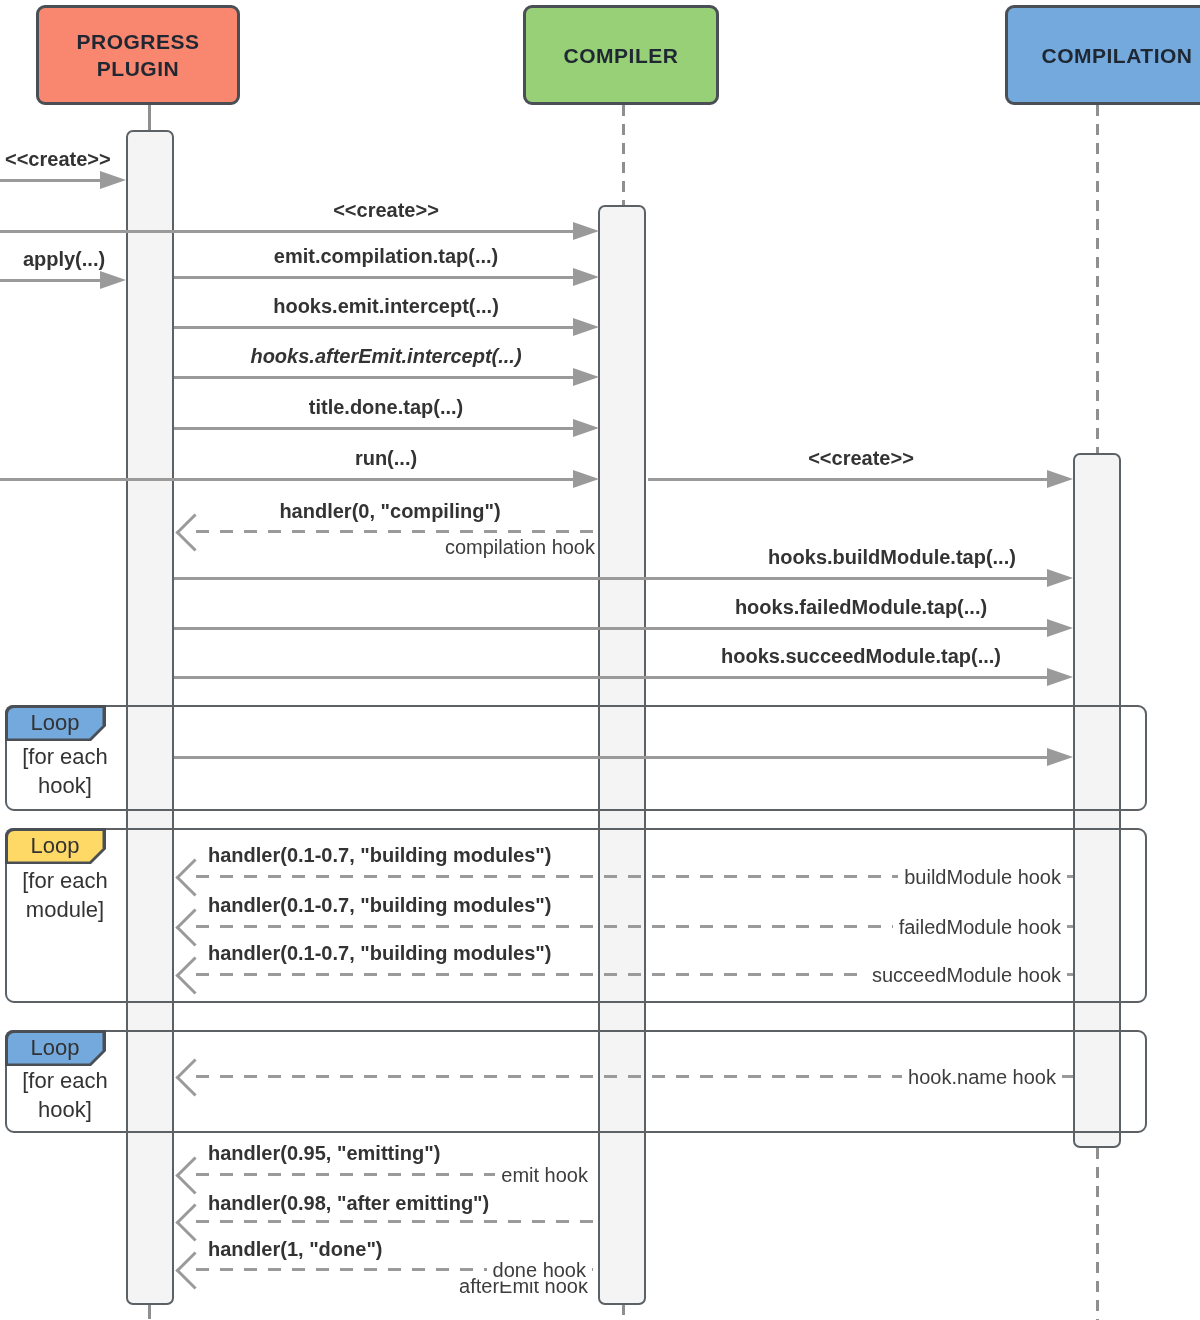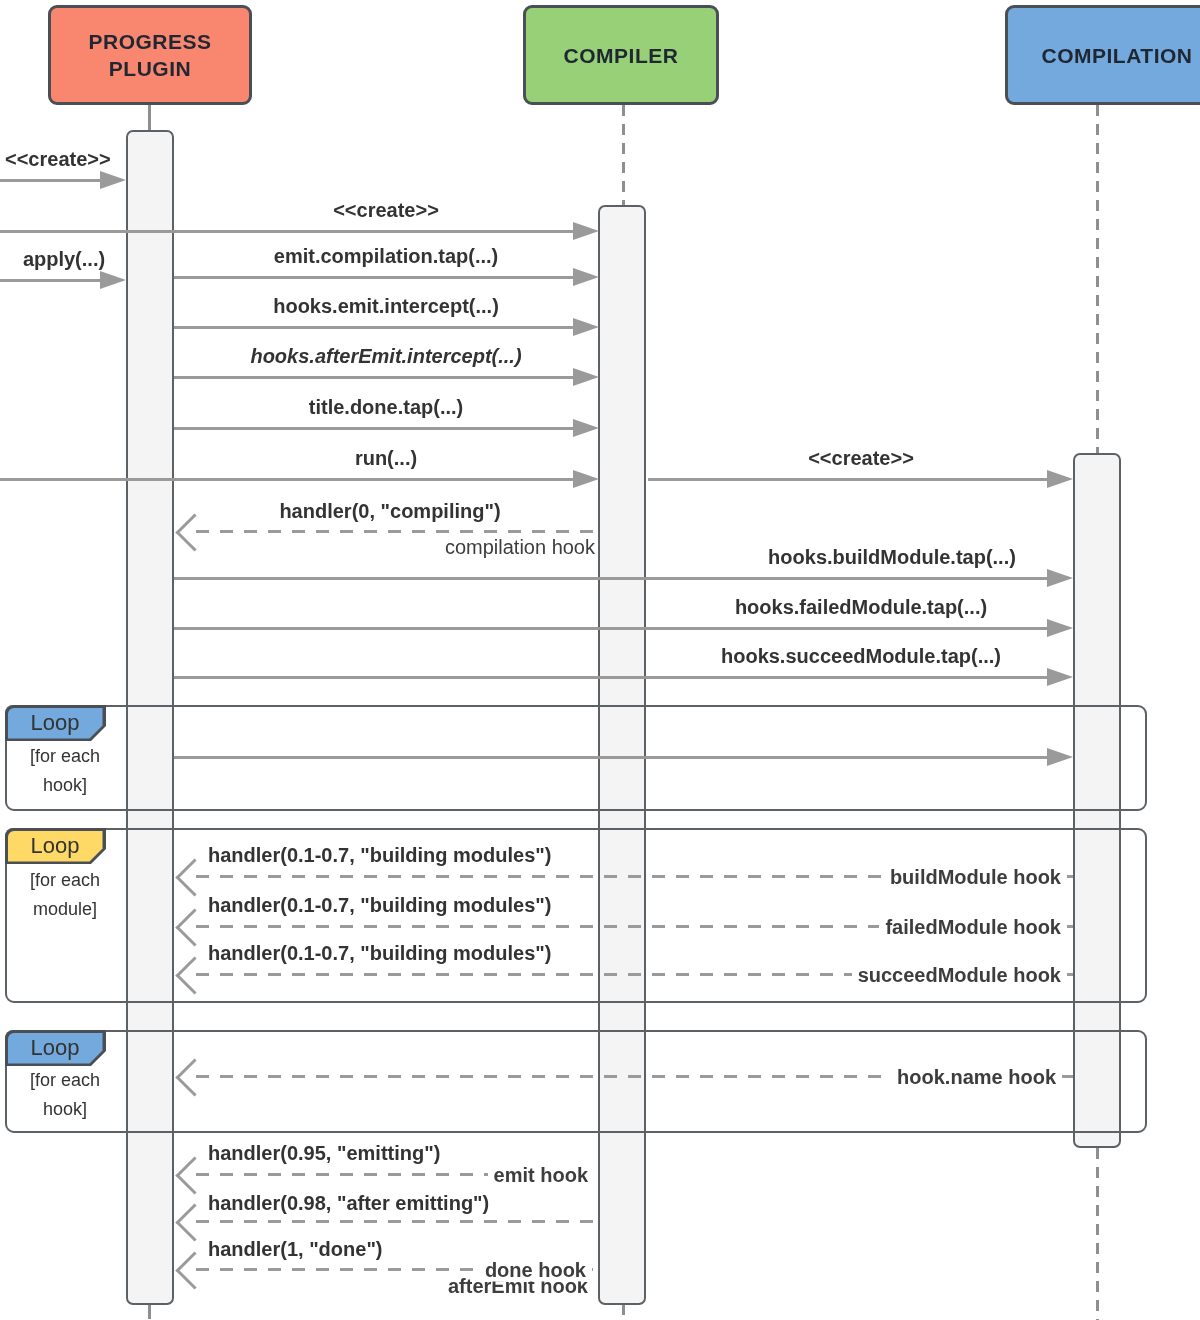--- a/index.html
+++ b/index.html
@@ -24,35 +24,35 @@
          border-radius:9px;box-sizing:border-box;z-index:3;}
   .tab-border{position:absolute;width:101px;height:36px;background:#4a4f55;z-index:4;
       clip-path:polygon(0 0,100% 0,100% calc(100% - 15px),calc(100% - 15px) 100%,0 100%);
       border-top-left-radius:8px;}
   .tab-fill{position:absolute;left:2.5px;top:2.5px;width:95px;height:31px;z-index:5;
       clip-path:polygon(0 0,100% 0,100% calc(100% - 13px),calc(100% - 13px) 100%,0 100%);
       display:flex;align-items:center;justify-content:center;font-size:22px;color:#333;
       border-top-left-radius:6px;}
   .tab-fill.blue{background:#73A9DC;}
   .tab-fill.yellow{background:#FFD966;}
-  .cond{position:absolute;width:120px;text-align:center;font-size:18px;color:#333;
+  .cond{position:absolute;width:120px;text-align:center;font-size:22px;color:#333;
         line-height:29px;z-index:5;}
   
   .ln{position:absolute;height:3px;background:#9a9a9a;z-index:6;}
   .ln-dash{position:absolute;height:3px;z-index:6;
      background:repeating-linear-gradient(to right,#9a9a9a 0 13px,transparent 13px 24px);}
   .ah{position:absolute;width:0;height:0;border-left:26px solid #9a9a9a;
       border-top:9px solid transparent;border-bottom:9px solid transparent;z-index:7;}
   .chev{position:absolute;width:24px;height:24px;border-left:3px solid #9a9a9a;
         border-bottom:3px solid #9a9a9a;transform:rotate(45deg);z-index:7;}
   
   .ml{position:absolute;font-weight:bold;font-size:20px;color:#333;white-space:pre;z-index:8;}
   .ml.ctr{transform:translateX(-50%);}
   .hl{position:absolute;font-size:20px;color:#3d3d3d;white-space:pre;z-index:8;}
-  .hl.online{transform:translateY(-50%);background:#fff;padding:0 6px;font-weight:bold;}
+  .hl.online{transform:translateY(-50%);background:#fff;padding:0 6px;}
 </style>
 </head>
 <body>
 
 <div class="stage">
 
   <div class="life-solid" style="left:148px;top:105px;height:26px;"></div>
   <div class="life-solid" style="left:148px;top:1304px;height:15px;"></div>
   <div class="life-dash" style="left:622px;top:105px;height:101px;"></div>
   <div class="life-dash" style="left:622px;top:1304px;height:15px;"></div>
@@ -161,17 +161,17 @@
   <div class="ln-dash" style="left:196px;top:1220px;width:402px;"></div>
   <div class="chev" style="left:181px;top:1209px;"></div>
   <div class="ml" style="left:208px;top:1192px;">handler(0.98, "after emitting")</div>
   <div class="hl online" style="right:606px;top:1286px;">afterEmit hook</div>
 
   <div class="ln-dash" style="left:196px;top:1268px;width:402px;"></div>
   <div class="chev" style="left:181px;top:1257px;"></div>
   <div class="ml" style="left:208px;top:1238px;">handler(1, "done")</div>
   <div class="hl online" style="right:608px;top:1270px;">done hook</div>
 
-  <div class="actor salmon" style="left:48px;top:5px;width:204px;">PROGRESS PLUGIN</div>
+  <div class="actor salmon" style="left:36px;top:5px;width:204px;">PROGRESS PLUGIN</div>
   <div class="actor green" style="left:523px;top:5px;width:196px;">COMPILER</div>
   <div class="actor blue" style="left:1005px;top:5px;width:224px;">COMPILATION</div>
 
 </div>
 
 </body></html>

